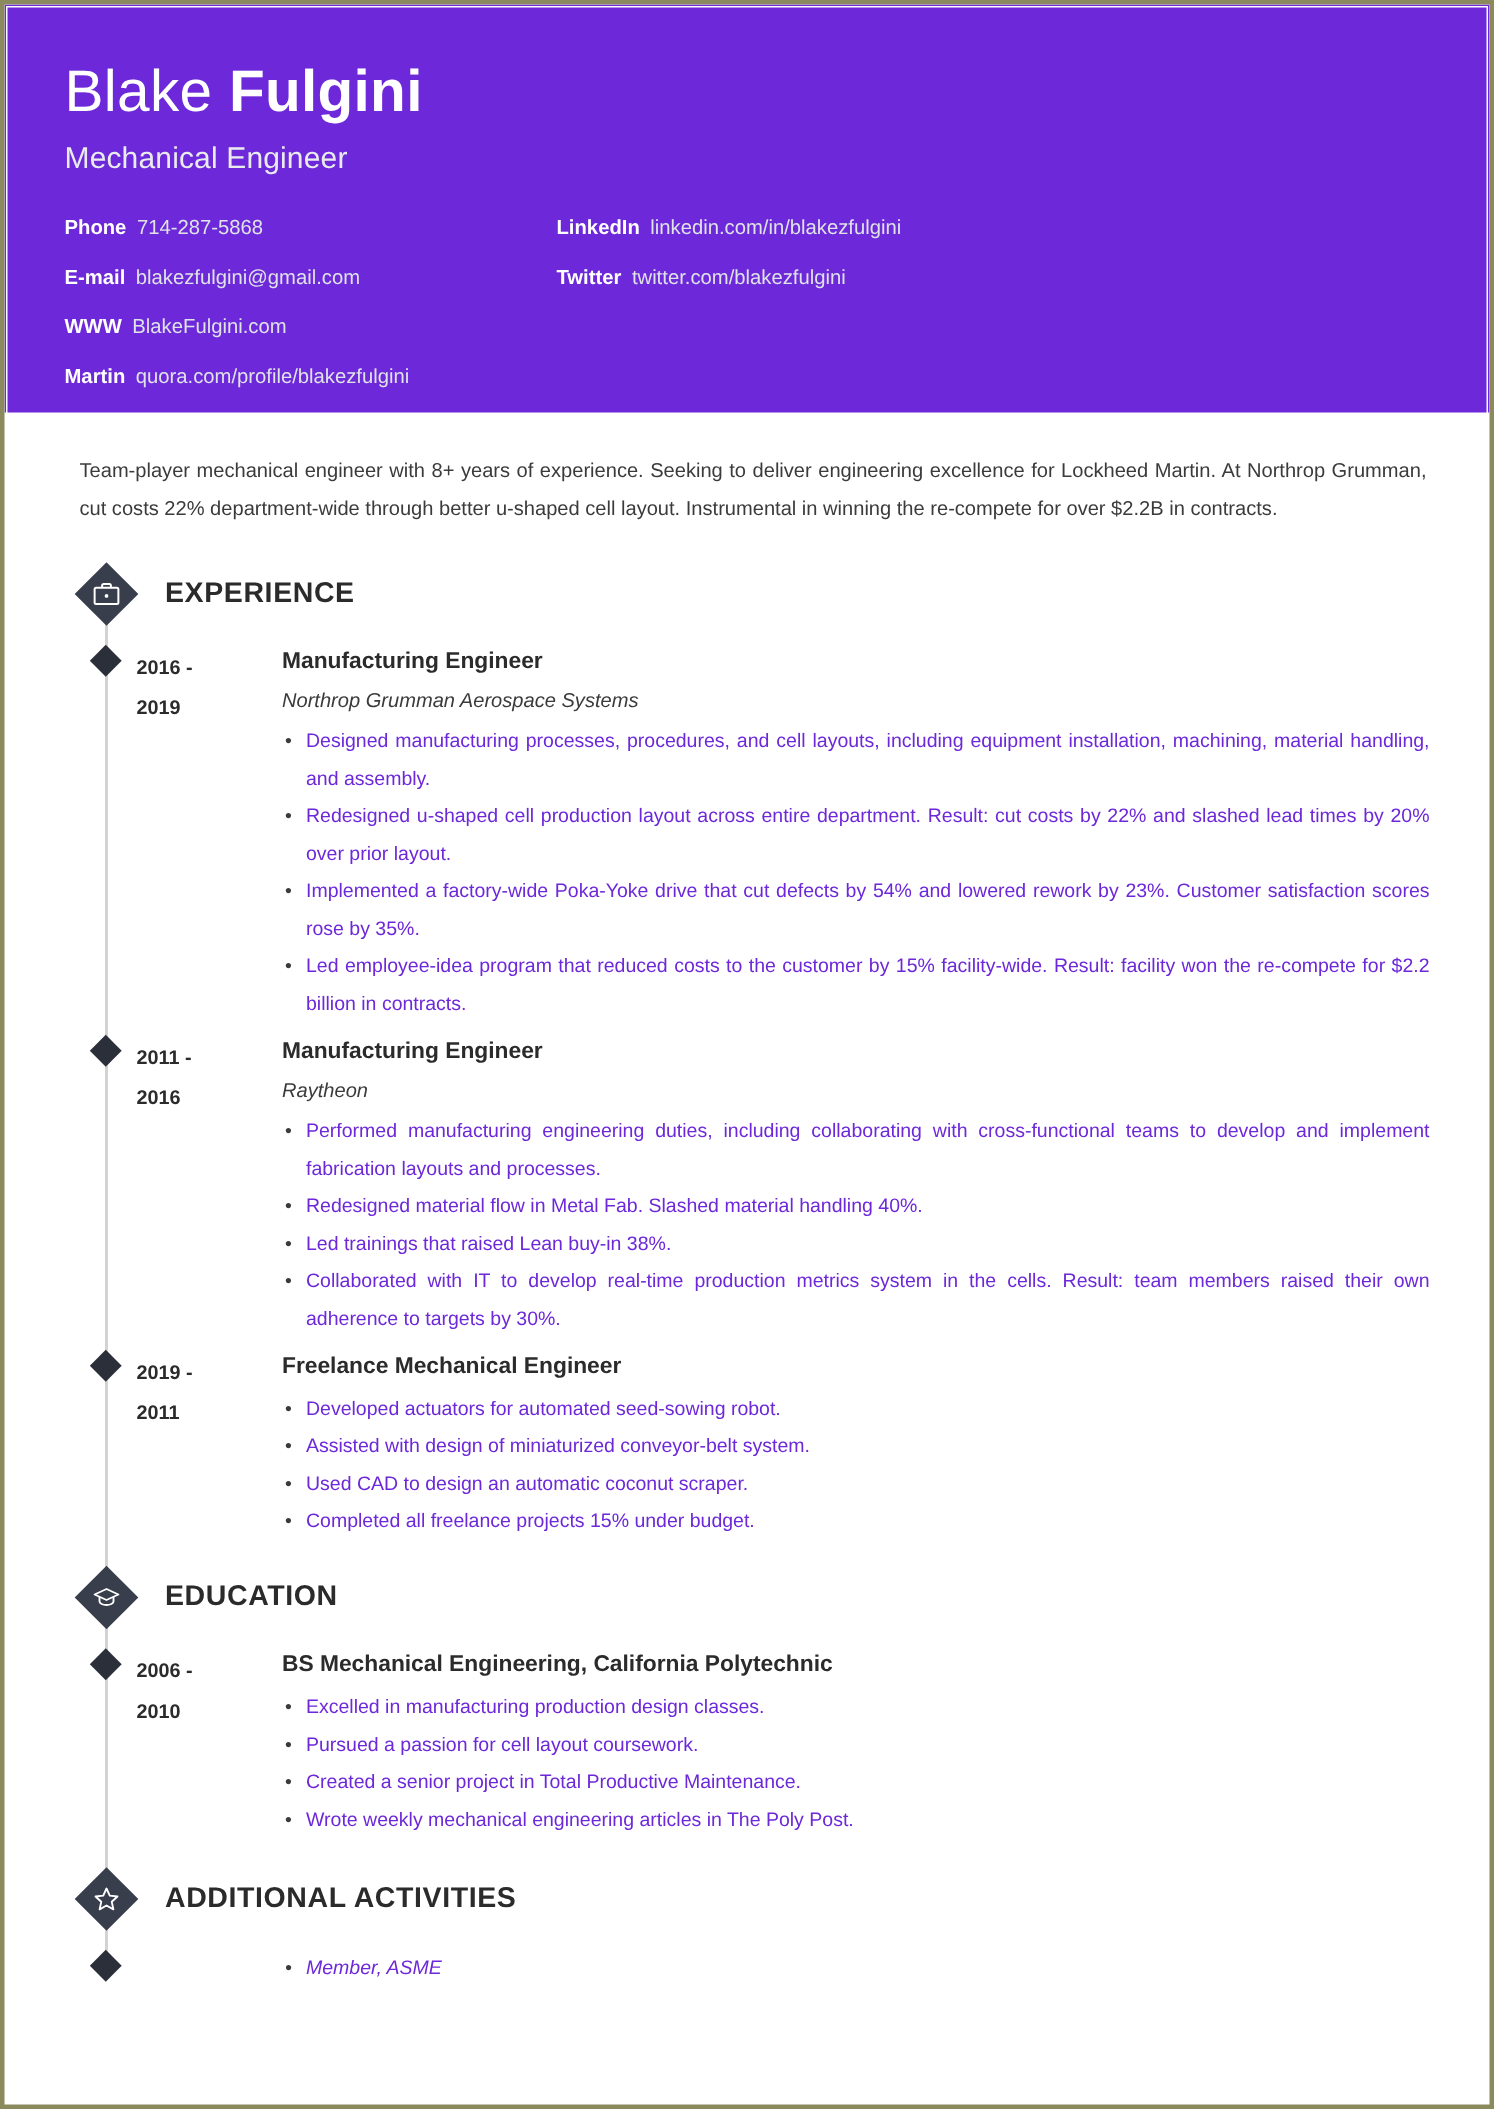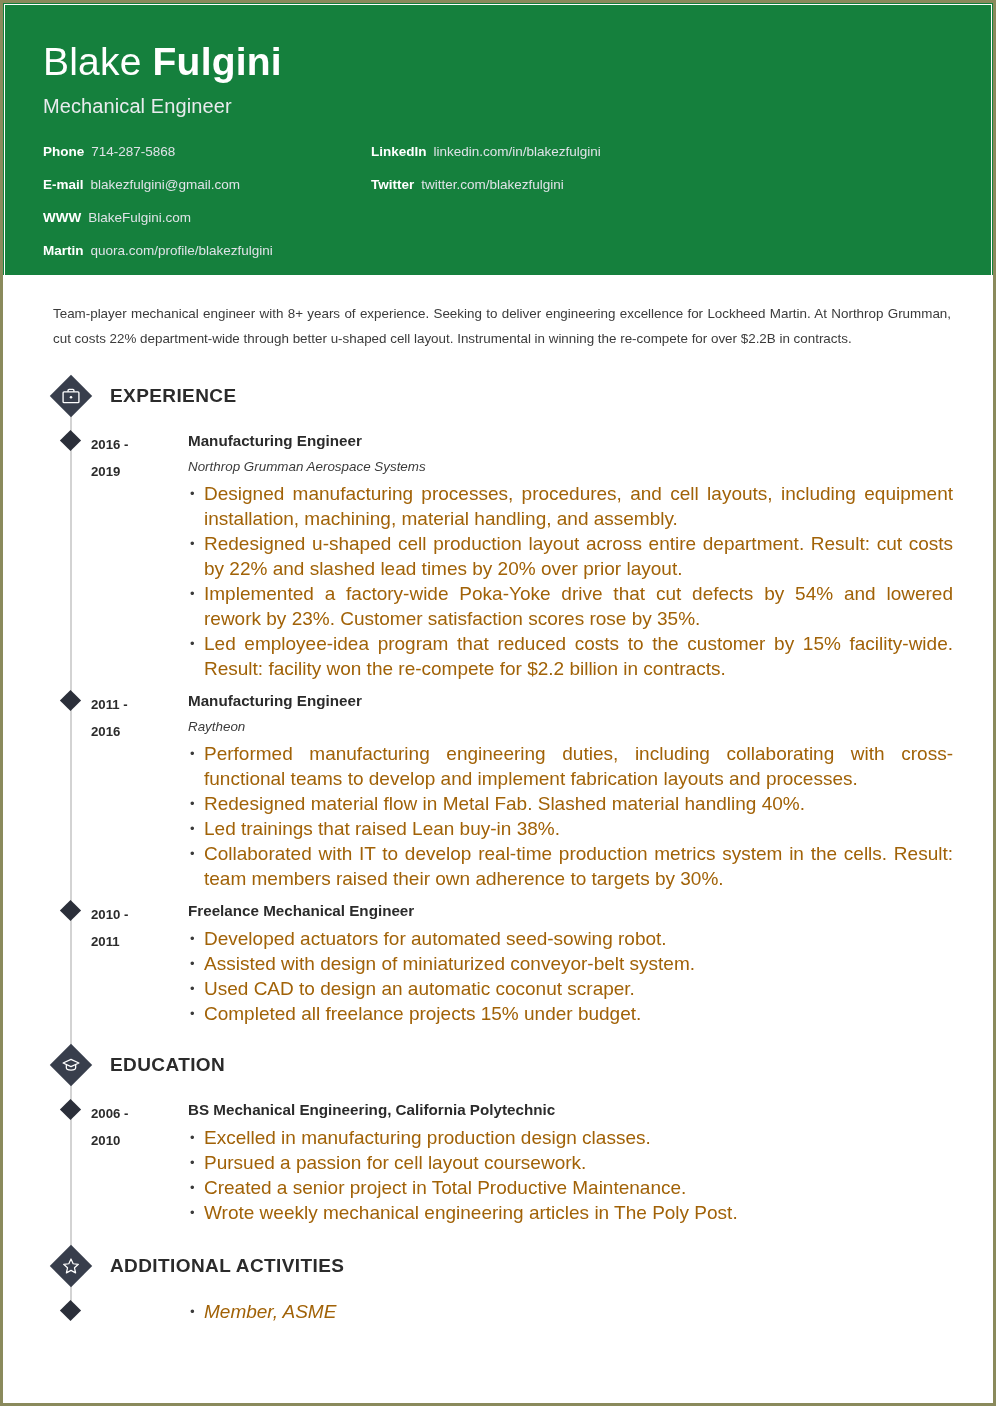--- a/index.html
+++ b/index.html
@@ -22,21 +22,21 @@
   #page::after{
     content:"";
     position:absolute; inset:1px;
     border:1px solid #ffffff;
     pointer-events:none;
   }
 
   
   .header {
     position: relative;
-    background: #15803d;
+    background: #6d28d9;
     padding: 36px 40px 26px 40px;
     height: 272px;
     color: #ffffff;
   }
   .name {
     font-size: 39px;
     line-height: 46px;
     font-weight: 300;
     letter-spacing: 0.2px;
     color: #ffffff;
@@ -192,23 +192,23 @@
     margin-bottom: 3px;
   }
   ul.bullets {
     list-style: none;
     margin: 0;
     padding: 0;
   }
   ul.bullets li {
     position: relative;
     padding-left: 16px;
-    font-size: 19px;
+    font-size: 13px;
     line-height: 25px;
-    color: #a16207;
+    color: #6d28d9;
     text-align: justify;
     margin-bottom: 0px;
   }
   ul.bullets li::before {
     content: "\2022";
     position: absolute;
     left: 2px;
     top: 0;
     color: #3b3b3b;
     font-size: 13px;
@@ -319,21 +319,21 @@
             <li>Collaborated with IT to develop real-time production metrics system in the cells. Result: team members raised their own adherence to targets by 30%.</li>
           </ul>
         </div>
       </div>
 
       <div class="entry no-company">
         <div class="entry-marker">
             <div class="sm-diamond"></div>
           </div>
         <div class="entry-dates">
-          <div>2010 -</div>
+          <div>2019 -</div>
           <div>2011</div>
         </div>
         <div class="entry-main">
           <div class="entry-role">Freelance Mechanical Engineer</div>
           <ul class="bullets">
             <li>Developed actuators for automated seed-sowing robot.</li>
             <li>Assisted with design of miniaturized conveyor-belt system.</li>
             <li>Used CAD to design an automatic coconut scraper.</li>
             <li>Completed all freelance projects 15% under budget.</li>
           </ul>

